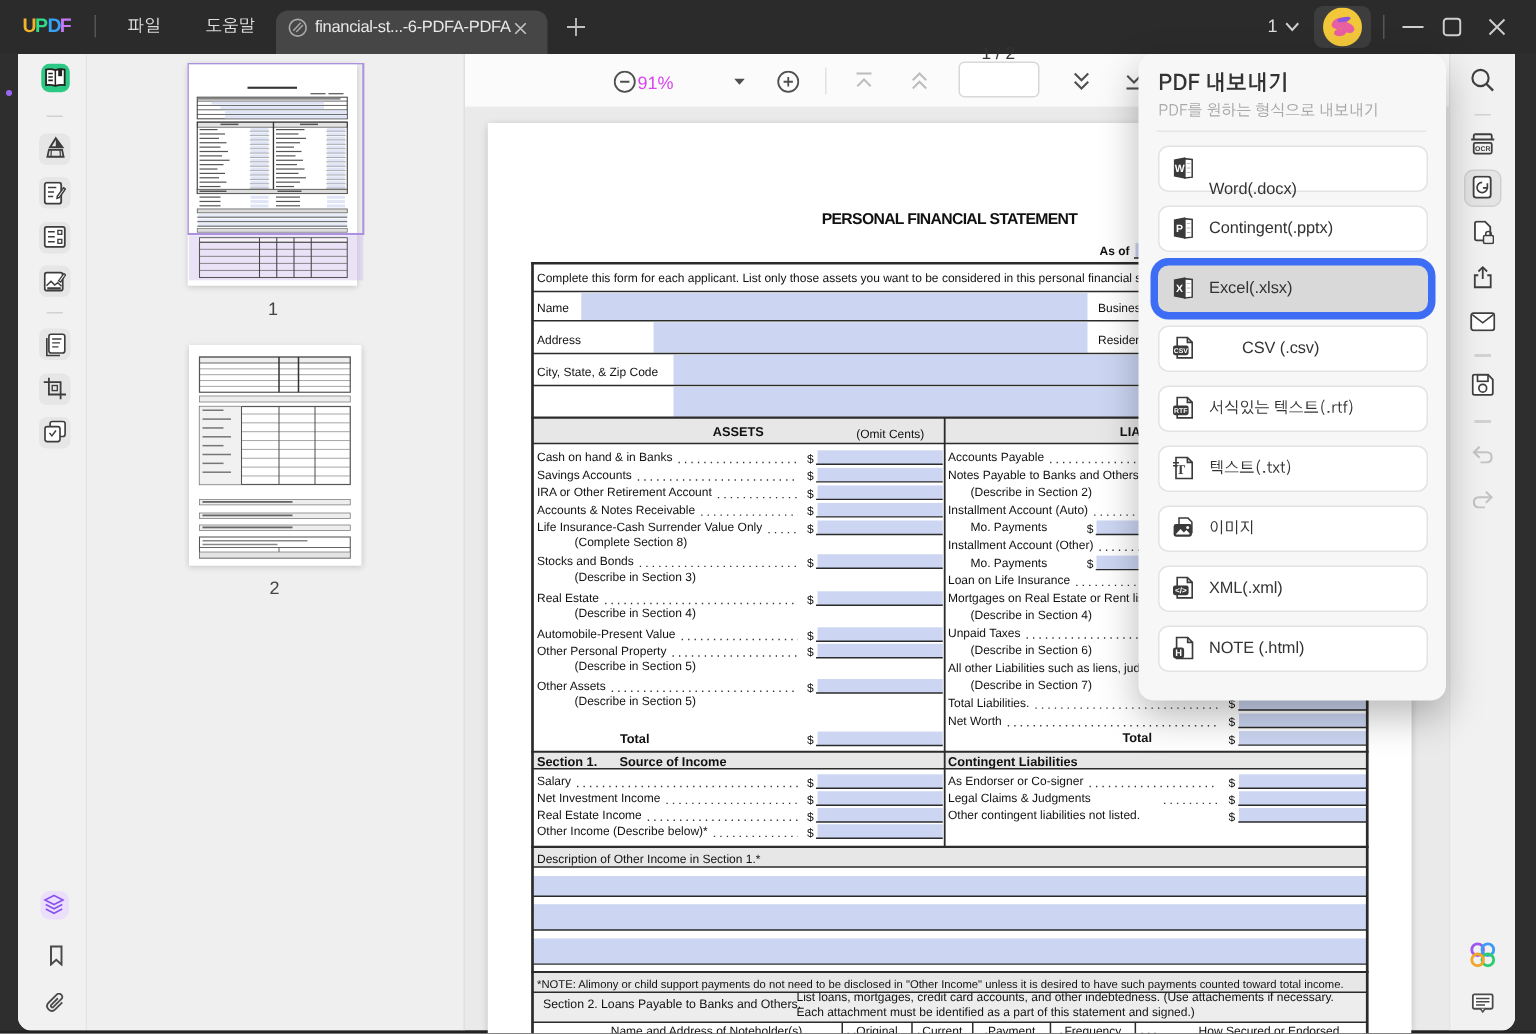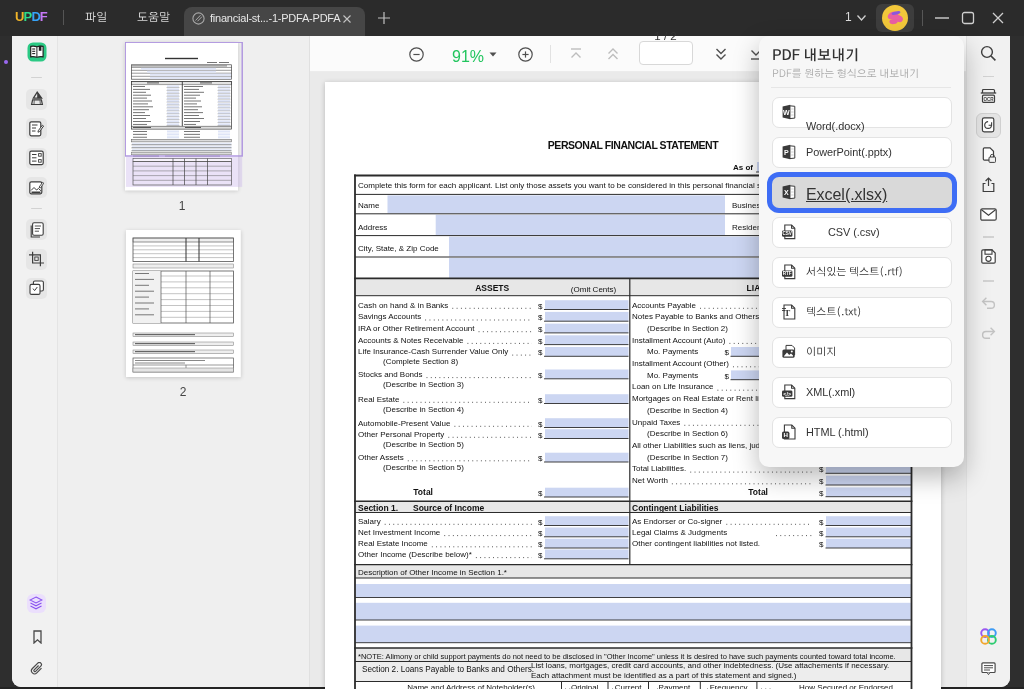--- a/index.html
+++ b/index.html
@@ -12,21 +12,21 @@
     </svg>
     <svg class="abs" style="left:137px;top:10px" width="38" height="16" viewBox="0 0 38 16">
       <path d="M2.0 7.4V2.6H9.2V3.3H2.9V6.6H9.2V7.4ZM0.5 10.8V10.1H5.1V7.0H6.0V10.1H10.5V10.8Z M12.8 3.7Q12.8 3.1 13.3 2.7Q13.8 2.3 14.7 2.1Q15.5 1.9 16.6 1.9Q17.6 1.9 18.4 2.1Q19.3 2.3 19.8 2.7Q20.4 3.1 20.4 3.7Q20.4 4.6 19.3 5.0Q18.2 5.5 16.6 5.5Q15.5 5.5 14.7 5.3Q13.8 5.1 13.3 4.7Q12.8 4.3 12.8 3.7ZM13.7 3.7Q13.7 4.1 14.2 4.3Q14.6 4.6 15.2 4.7Q15.9 4.8 16.6 4.8Q17.7 4.8 18.6 4.5Q19.4 4.2 19.4 3.7Q19.4 3.2 18.6 2.9Q17.7 2.6 16.6 2.6Q16.1 2.6 15.6 2.7Q15.1 2.7 14.7 2.9Q14.3 3.0 14.0 3.2Q13.7 3.4 13.7 3.7ZM11.5 7.2V6.5H21.6V7.2H17.0V8.8H16.1V7.2ZM13.1 11.8V8.6H20.1V11.8ZM13.9 11.1H19.2V9.3H13.9Z M23.2 6.2V2.3H28.3V6.2ZM24.0 5.5H27.4V2.9H24.0ZM30.4 6.8V1.8H31.2V4.0H32.6V4.7H31.2V6.8ZM24.3 11.8V9.2H30.4V8.1H24.3V7.3H31.2V9.9H25.2V11.1H31.6V11.8Z" fill="#dedede"></path>
     </svg>
     <div class="abs" style="left:184px;top:7px;width:181px;height:29px;background:#464646;border-radius:8px 8px 0 0"></div>
     <svg class="abs" style="left:192px;top:12px" width="13" height="13" viewBox="0 0 13 13">
       <circle cx="6.5" cy="6.5" r="5.6" fill="none" stroke="#a8a8a8" stroke-width="1.1"></circle>
       <line x1="3.5" y1="8.5" x2="8.5" y2="3.2" stroke="#a8a8a8" stroke-width="1"></line>
       <line x1="5.5" y1="9.3" x2="10" y2="4.6" stroke="#a8a8a8" stroke-width="1"></line>
     </svg>
-    <div class="abs" style="left:210px;top:12px;font-size:11px;letter-spacing:-0.22px;color:#e8e8e8">financial-st...-1-PDFA-PDFA</div>
+    <div class="abs" style="left:210px;top:12px;font-size:11px;letter-spacing:-0.22px;color:#e8e8e8">financial-st...-6-PDFA-PDFA</div>
     <svg class="abs" style="left:342px;top:14px" width="10" height="10" viewBox="0 0 10 10">
       <path d="M1.5 1.5 L8.5 8.5 M8.5 1.5 L1.5 8.5" stroke="#c4c4c4" stroke-width="1.1"></path>
     </svg>
     <svg class="abs" style="left:377px;top:11px" width="14" height="14" viewBox="0 0 14 14">
       <path d="M7 1 V13 M1 7 H13" stroke="#c0c0c0" stroke-width="1.2"></path>
     </svg>
     <div class="abs" style="left:845px;top:10px;font-size:12px;color:#dcdcdc">1</div>
     <svg class="abs" style="left:856px;top:14px" width="11" height="8" viewBox="0 0 11 8">
       <path d="M1.5 1.5 L5.5 6 L9.5 1.5" fill="none" stroke="#cfcfcf" stroke-width="1.3"></path>
     </svg>
@@ -607,21 +607,21 @@
       <rect x="0.9" y="0.9" width="13.2" height="9.6" rx="1" fill="#fff" stroke="#4a4a4a" stroke-width="1.2"></rect>
       <line x1="3" y1="3.6" x2="12" y2="3.6" stroke="#4a4a4a" stroke-width="1"></line>
       <line x1="3" y1="5.8" x2="12" y2="5.8" stroke="#4a4a4a" stroke-width="1"></line>
       <line x1="3" y1="8" x2="9" y2="8" stroke="#4a4a4a" stroke-width="1"></line>
       <path d="M6 10.5 L7.5 12.6 L9 10.5" fill="#fff" stroke="#4a4a4a" stroke-width="1"></path>
     </svg>
     <svg class="abs" style="left:409px;top:46.5px" width="15" height="15" viewBox="0 0 15 15">
       <circle cx="7.5" cy="7.5" r="6.7" fill="none" stroke="#4f4f4f" stroke-width="1.2"></circle>
       <line x1="4.4" y1="7.5" x2="10.6" y2="7.5" stroke="#4f4f4f" stroke-width="1.2"></line>
     </svg>
-    <div class="abs" style="left:452px;top:47.5px;font-size:16px;color:#22c55e">91%</div>
+    <div class="abs" style="left:425px;top:47.5px;font-size:12px;color:#d946ef">91%</div>
     <svg class="abs" style="left:489px;top:52px" width="8" height="5" viewBox="0 0 8 5">
       <path d="M0.5 0.5 L4 4.5 L7.5 0.5 Z" fill="#4f4f4f"></path>
     </svg>
     <svg class="abs" style="left:518px;top:46.5px" width="15" height="15" viewBox="0 0 15 15">
       <circle cx="7.5" cy="7.5" r="6.7" fill="none" stroke="#4f4f4f" stroke-width="1.2"></circle>
       <line x1="4.4" y1="7.5" x2="10.6" y2="7.5" stroke="#4f4f4f" stroke-width="1.2"></line>
       <line x1="7.5" y1="4.4" x2="7.5" y2="10.6" stroke="#4f4f4f" stroke-width="1.2"></line>
     </svg>
     <div class="abs" style="left:549.5px;top:45px;width:1px;height:18px;background:#e2e2e2"></div>
     <svg class="abs" style="left:570px;top:48px" width="12" height="12" viewBox="0 0 12 12">
@@ -662,31 +662,31 @@
     <div class="abs" style="left:806px;top:120px;font-size:10.9px;letter-spacing:-0.05px;color:#333;z-index:21;">Word(.docx)</div>
     <div class="abs" style="left:772px;top:136.5px;width:180px;height:31px;background:#fff;border:1px solid #e3e3e3;border-radius:7px;box-sizing:border-box;z-index:21;"></div>
     <svg class="abs" style="left:781px;top:144.0px;z-index:21;" width="16" height="16" viewBox="0 0 16 16">
       <path d="M8.8 1.8 L8.8 14.6 L13.8 14.1 L13.8 2.3 Z" fill="#fff" stroke="#3a3a3a" stroke-width="1"></path>
       <line x1="10.2" y1="5" x2="12.6" y2="5" stroke="#b9b9b9" stroke-width="0.7"></line>
       <line x1="10.2" y1="8" x2="12.6" y2="8" stroke="#b9b9b9" stroke-width="0.7"></line>
       <line x1="10.2" y1="11" x2="12.6" y2="11" stroke="#b9b9b9" stroke-width="0.7"></line>
       <path d="M1.6 2.4 L9.2 0.8 L9.2 15.2 L1.6 13.6 Z" fill="#3a3a3a"></path>
       <text x="5.4" y="10.8" font-size="7" font-weight="bold" text-anchor="middle" fill="#fff" font-family="Liberation Sans">P</text>
     </svg>
-    <div class="abs" style="left:806px;top:145.8px;font-size:10.9px;letter-spacing:-0.05px;color:#333;z-index:21;">PowerPoint(.pptx)</div>
+    <div class="abs" style="left:806px;top:145.8px;font-size:10.9px;letter-spacing:-0.05px;color:#333;z-index:21;">Contingent(.pptx)</div>
     <div class="abs" style="left:772px;top:176.5px;width:180px;height:31px;background:#d9d9d9;border-radius:7px;box-shadow:0 0 0 5px #3e6df5;z-index:21;"></div>
     <svg class="abs" style="left:781px;top:184.0px;z-index:21;" width="16" height="16" viewBox="0 0 16 16">
       <path d="M8.8 1.8 L8.8 14.6 L13.8 14.1 L13.8 2.3 Z" fill="#fff" stroke="#3a3a3a" stroke-width="1"></path>
       <line x1="10.2" y1="5" x2="12.6" y2="5" stroke="#b9b9b9" stroke-width="0.7"></line>
       <line x1="10.2" y1="8" x2="12.6" y2="8" stroke="#b9b9b9" stroke-width="0.7"></line>
       <line x1="10.2" y1="11" x2="12.6" y2="11" stroke="#b9b9b9" stroke-width="0.7"></line>
       <path d="M1.6 2.4 L9.2 0.8 L9.2 15.2 L1.6 13.6 Z" fill="#3a3a3a"></path>
       <text x="5.4" y="10.8" font-size="7" font-weight="bold" text-anchor="middle" fill="#fff" font-family="Liberation Sans">X</text>
     </svg>
-    <div class="abs" style="left:806px;top:185.8px;font-size:16px;letter-spacing:-0.05px;color:#333;z-index:21;text-decoration:underline;">Excel(.xlsx)</div>
+    <div class="abs" style="left:806px;top:185.8px;font-size:11px;letter-spacing:-0.05px;color:#333;z-index:21;">Excel(.xlsx)</div>
     <div class="abs" style="left:772px;top:216.5px;width:180px;height:31px;background:#fff;border:1px solid #e3e3e3;border-radius:7px;box-sizing:border-box;z-index:21;"></div>
     <svg class="abs" style="left:781px;top:224.0px;z-index:21;" width="16" height="16" viewBox="0 0 16 16">
       <path d="M3.8 1 H10.6 L13.8 4.2 V14.6 H3.8 Z" fill="#fff" stroke="#3a3a3a" stroke-width="1.1"></path>
       <path d="M10.6 1 V4.2 H13.8" fill="none" stroke="#3a3a3a" stroke-width="1.1"></path>
       <rect x="1" y="6.4" width="10.4" height="6.4" rx="1.4" fill="#3a3a3a"></rect>
       <text x="6.2" y="11.4" font-size="4.6" font-weight="bold" text-anchor="middle" fill="#fff" font-family="Liberation Sans">CSV</text>
     </svg>
     <div class="abs" style="left:828px;top:225.8px;font-size:10.9px;letter-spacing:-0.05px;color:#333;z-index:21;">CSV (.csv)</div>
     <div class="abs" style="left:772px;top:256.5px;width:180px;height:31px;background:#fff;border:1px solid #e3e3e3;border-radius:7px;box-sizing:border-box;z-index:21;"></div>
     <svg class="abs" style="left:781px;top:264.0px;z-index:21;" width="16" height="16" viewBox="0 0 16 16">
@@ -727,13 +727,13 @@
       <text x="6.2" y="11.6" font-size="5.4" font-weight="bold" text-anchor="middle" fill="#fff" font-family="Liberation Sans">&lt;/&gt;</text>
     </svg>
     <div class="abs" style="left:806px;top:385.8px;font-size:10.9px;letter-spacing:-0.05px;color:#333;z-index:21;">XML(.xml)</div>
     <div class="abs" style="left:772px;top:416.5px;width:180px;height:31px;background:#fff;border:1px solid #e3e3e3;border-radius:7px;box-sizing:border-box;z-index:21;"></div>
     <svg class="abs" style="left:781px;top:424.0px;z-index:21;" width="16" height="16" viewBox="0 0 16 16">
       <path d="M3.4 1 H10.8 L14 4.2 V15 H3.4 Z" fill="#fff" stroke="#3a3a3a" stroke-width="1.1"></path>
       <path d="M10.8 1 V4.2 H14" fill="none" stroke="#3a3a3a" stroke-width="1.1"></path>
       <rect x="1" y="7.6" width="7.4" height="7.4" rx="1.6" fill="#3a3a3a"></rect>
       <text x="4.7" y="13.4" font-size="6.2" font-weight="bold" text-anchor="middle" fill="#fff" font-family="Liberation Sans">H</text>
     </svg>
-    <div class="abs" style="left:806px;top:425.8px;font-size:10.9px;letter-spacing:-0.05px;color:#333;z-index:21;">HTML (.html)</div>
+    <div class="abs" style="left:806px;top:425.8px;font-size:10.9px;letter-spacing:-0.05px;color:#333;z-index:21;">NOTE (.html)</div>
   </div>
 </body></html>

